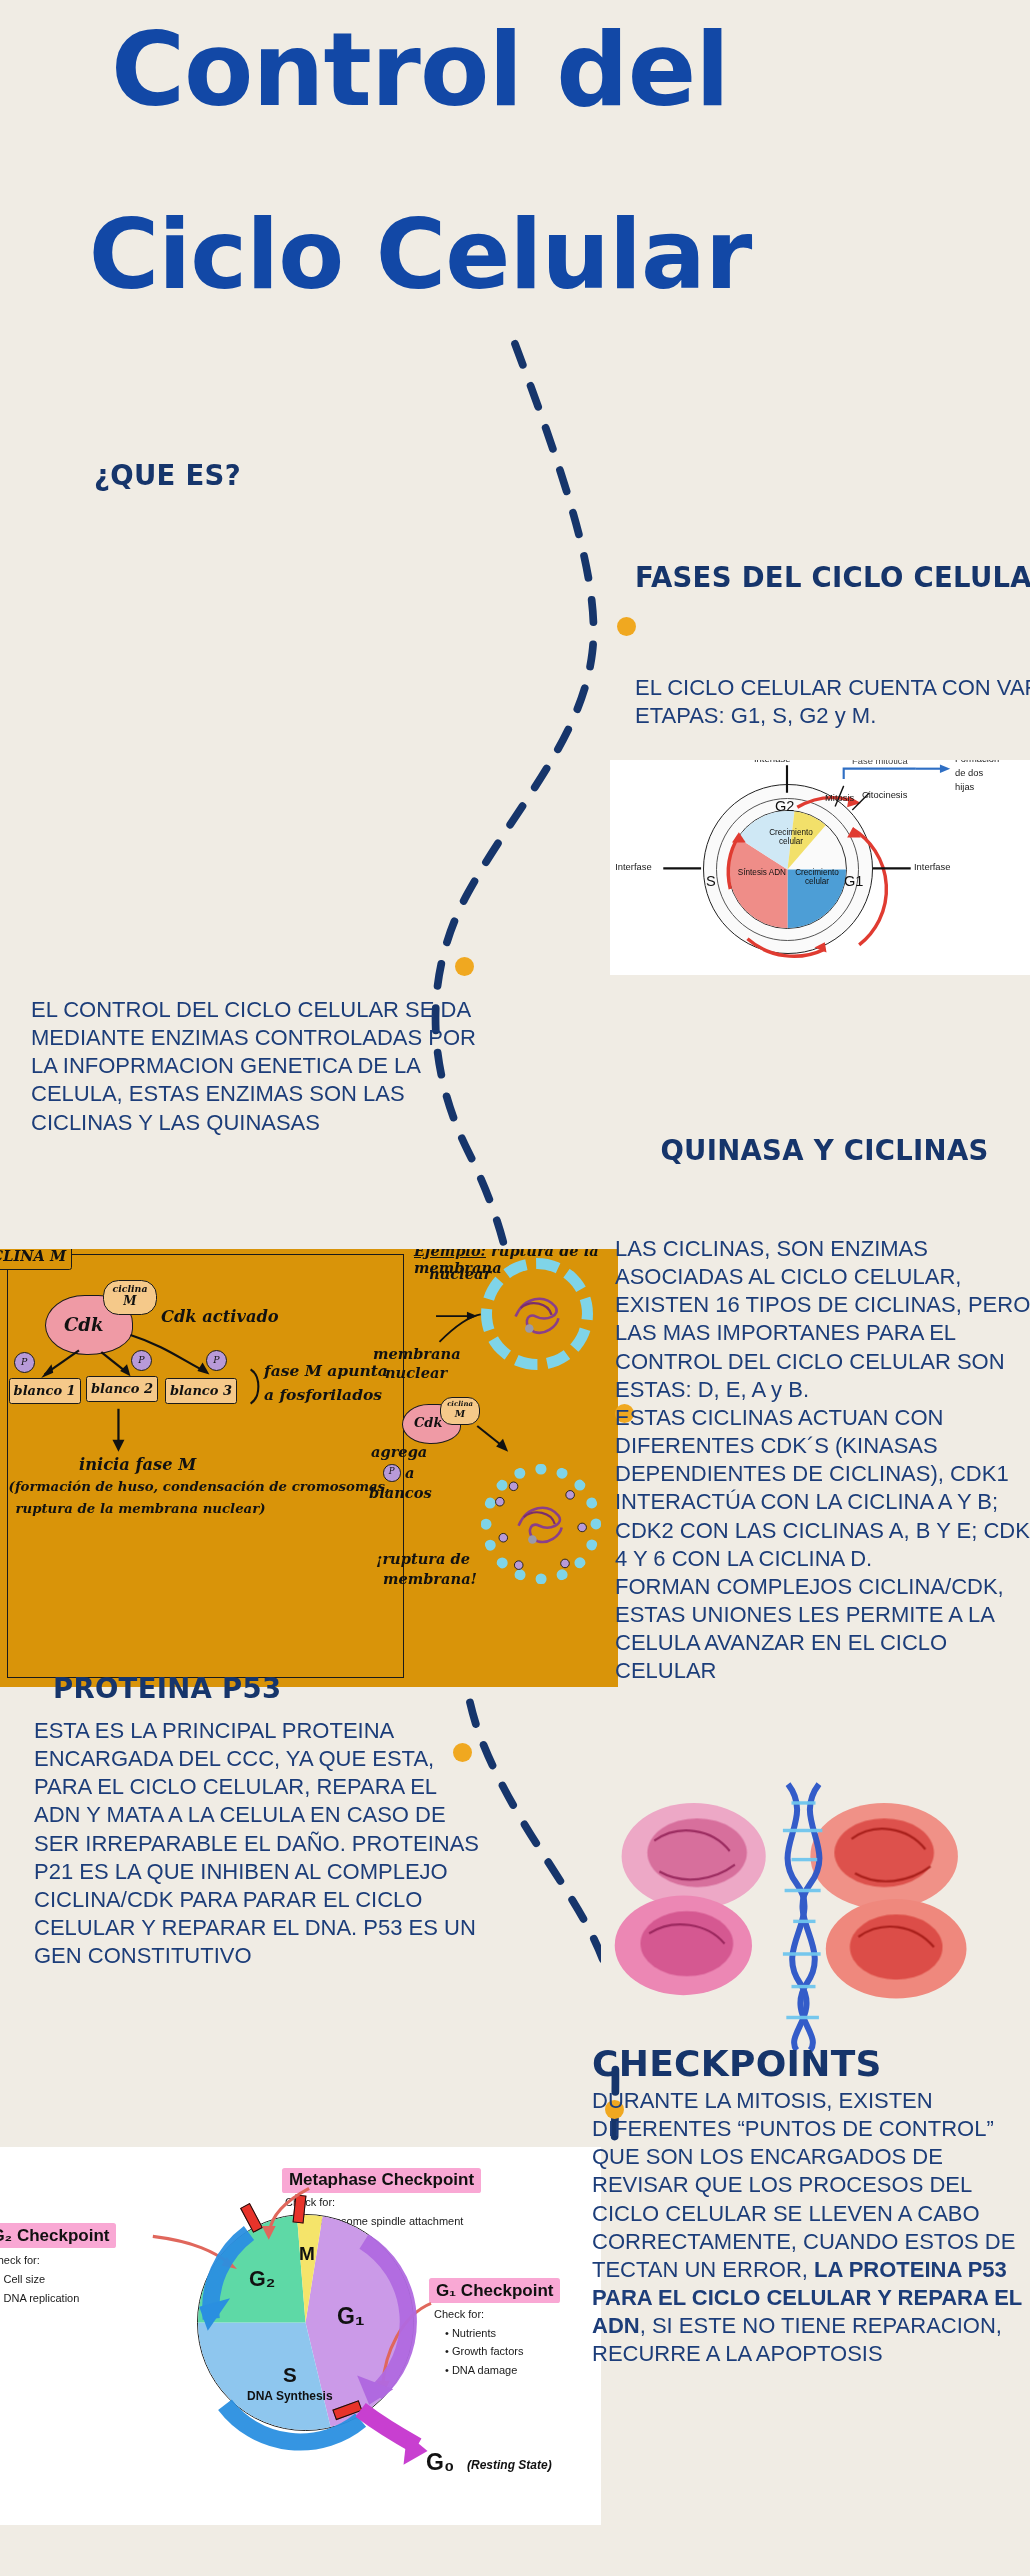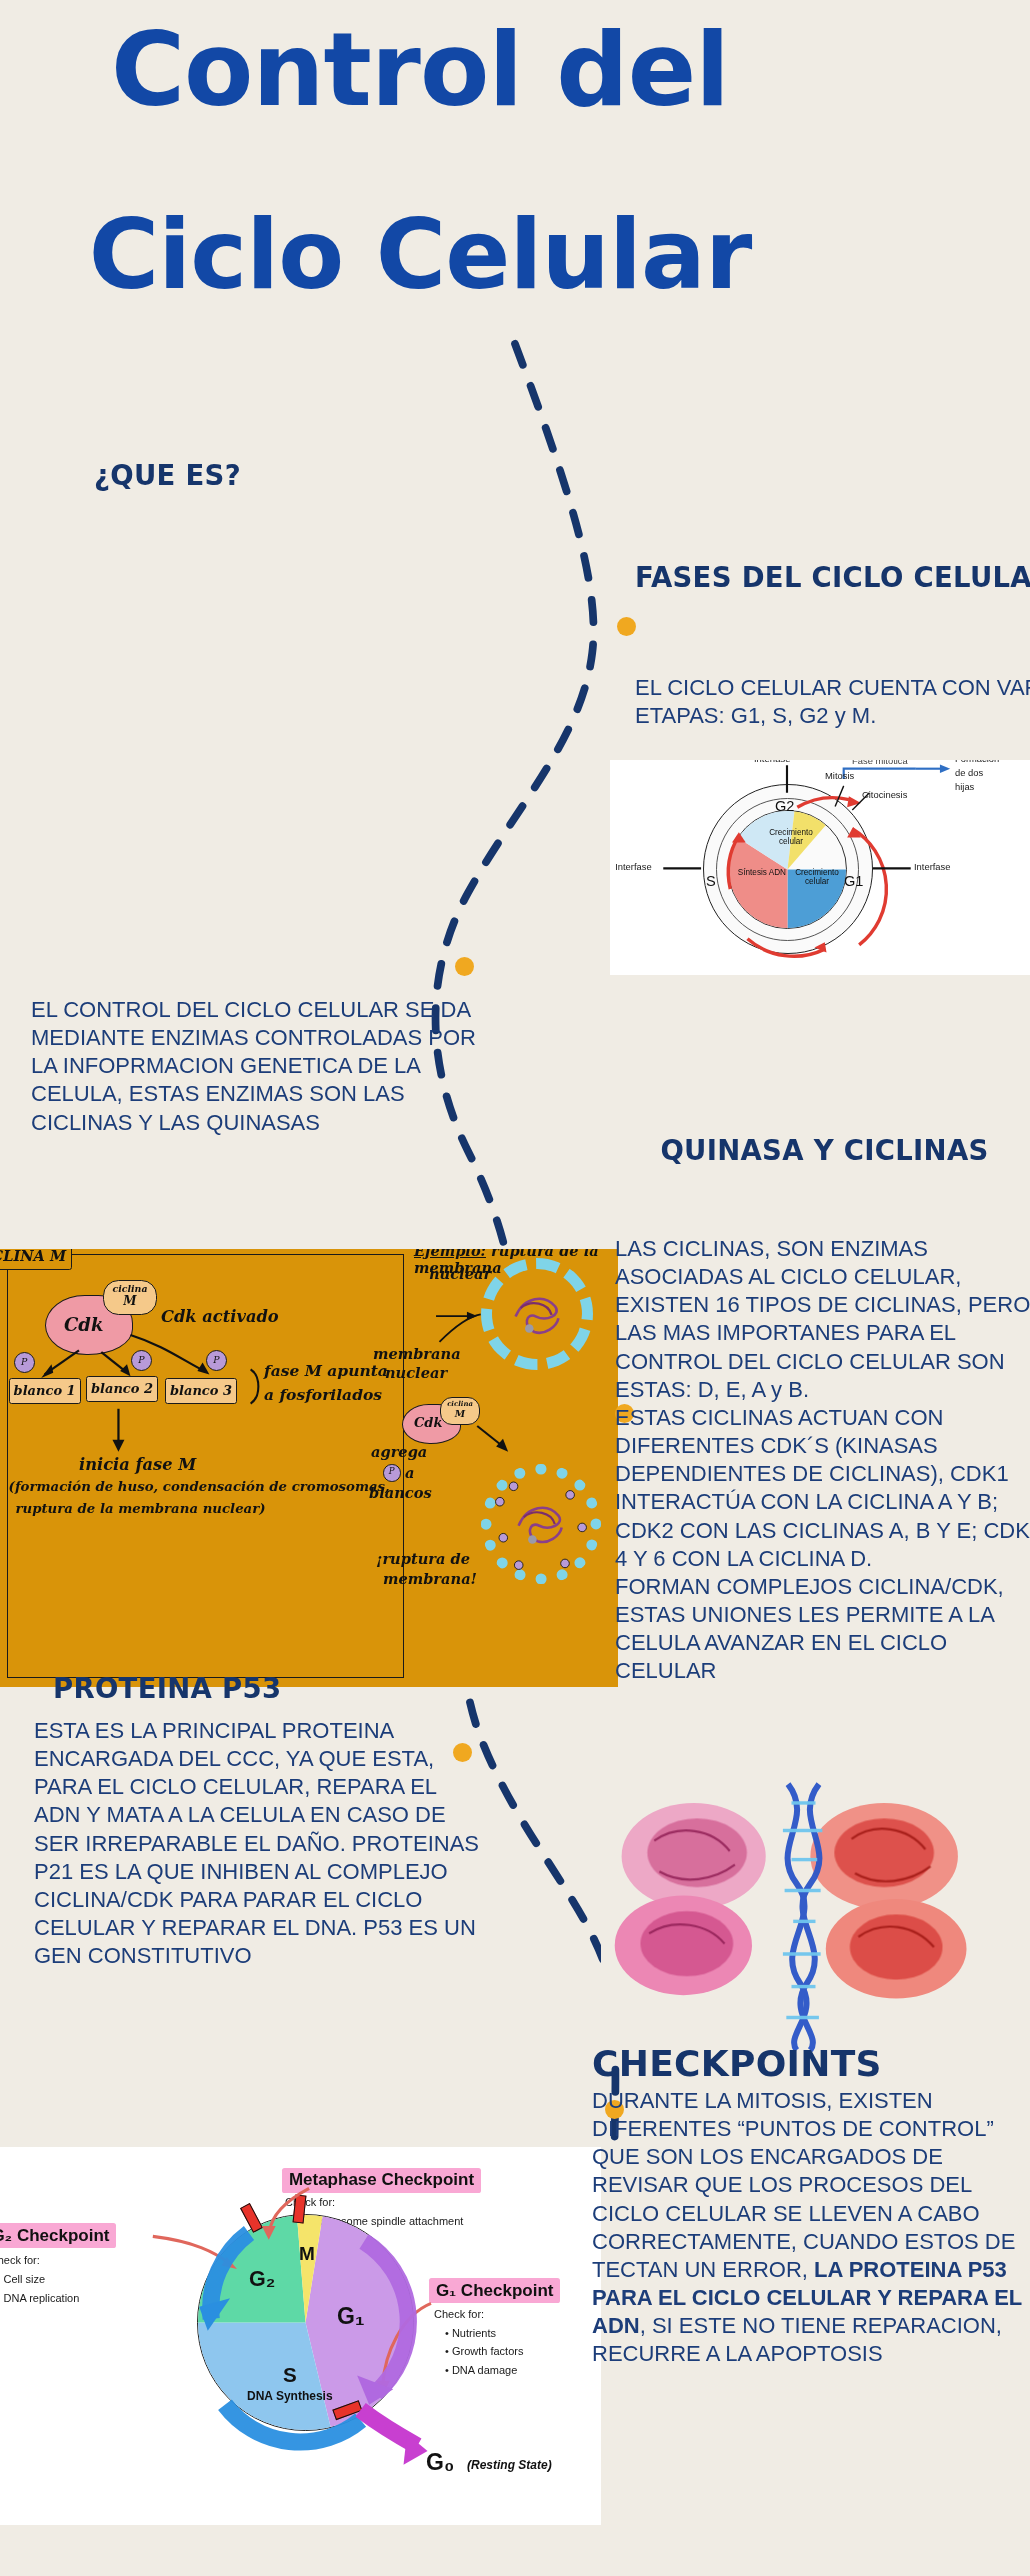--- a/index.html
+++ b/index.html
@@ -312,21 +312,21 @@
       <line x1="306" y1="126" x2="350" y2="126" stroke="#111" stroke-width="2.5"></line>
 
       <line x1="272" y1="30" x2="262" y2="54" stroke="#111" stroke-width="1.6"></line>
       <line x1="302" y1="38" x2="282" y2="58" stroke="#111" stroke-width="1.6"></line>
     </svg>
 
     <div class="lbl" style="left:144px; top:-6.9px;">Interfase</div>
     <div class="lbl" style="left:5.2px; top:101px;">Interfase</div>
     <div class="lbl" style="left:304px; top:101px;">Interfase</div>
     <div class="lbl" style="left:242px; top:-5.2px; color:#444;">Fase mitótica</div>
-    <div class="lbl" style="left:215px; top:10px;">Mitosis</div>
+    <div class="lbl" style="left:215px; top:32px;">Mitosis</div>
     <div class="lbl" style="left:252px; top:29px;">Citocinesis</div>
     <div class="lbl" style="left:345px; top:-6.9px;">Formación</div>
     <div class="lbl" style="left:345px; top:6.9px;">de dos</div>
     <div class="lbl" style="left:345px; top:20.6px;">hijas</div>
 
     <div class="big-phase" style="left:165px; top:38px;">G2</div>
     <div class="big-phase" style="left:96px; top:113px;">S</div>
     <div class="big-phase" style="left:234px; top:113px;">G1</div>
   </div>
 

